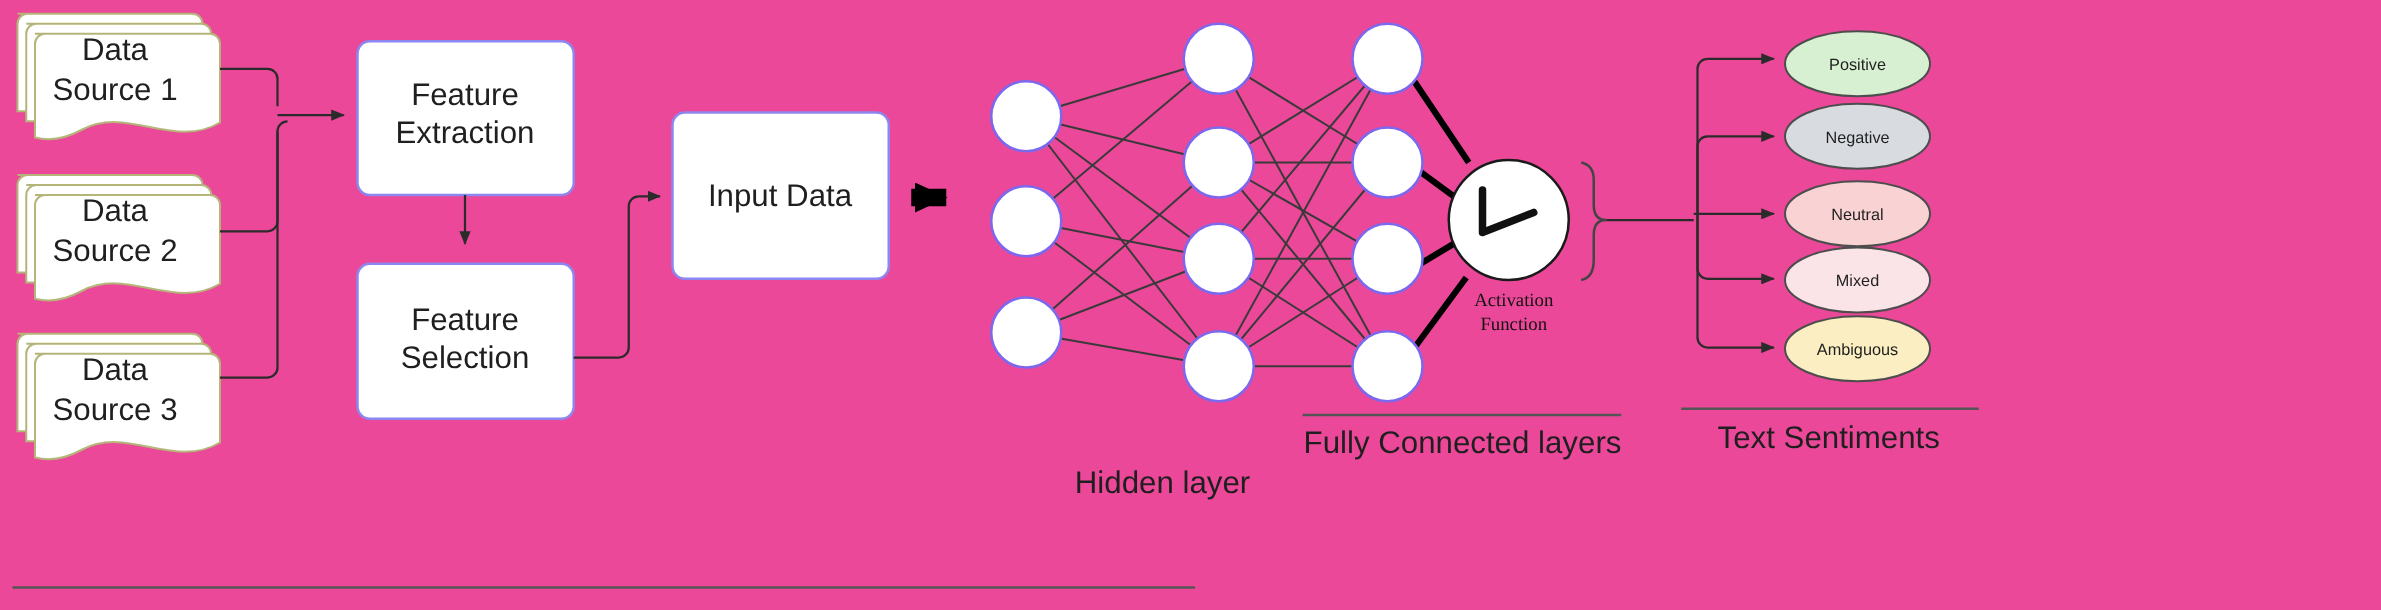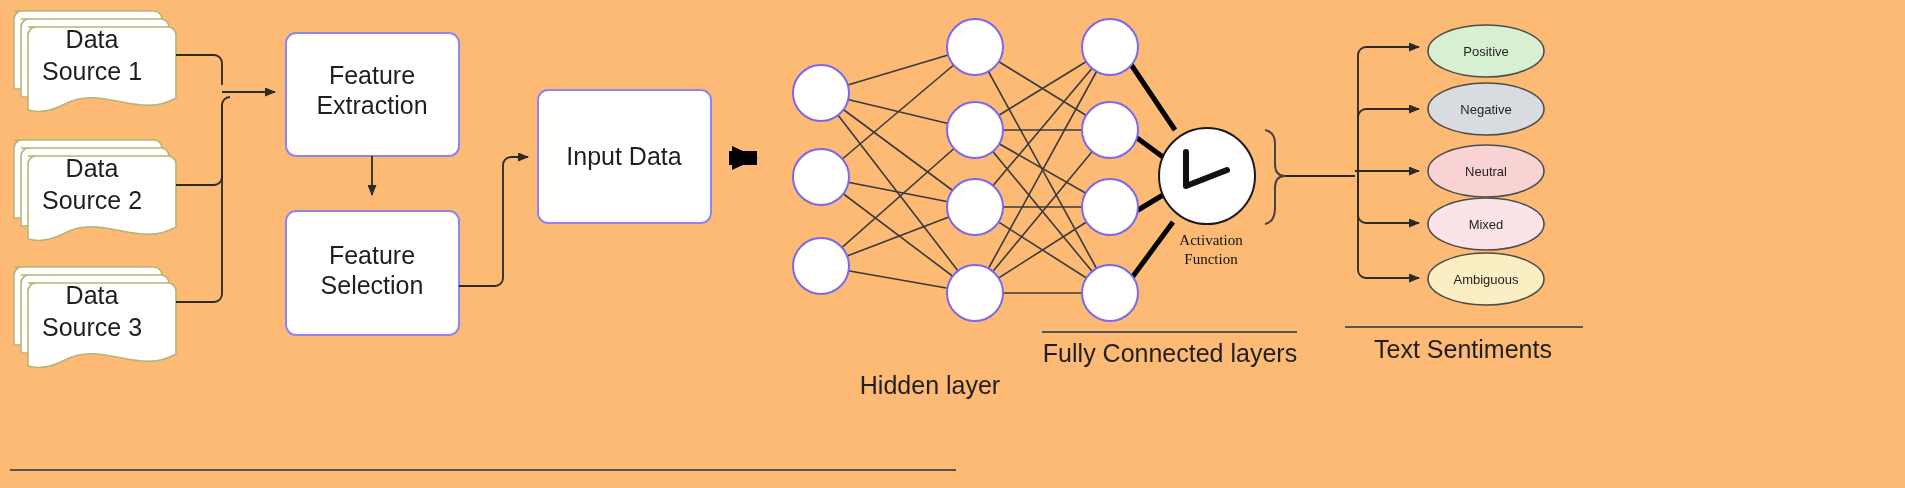--- a/index.html
+++ b/index.html
@@ -1,18 +1,18 @@
 <!DOCTYPE html>
 <html><head>
 <meta charset="utf-8">
 <style>
   html,body{margin:0;padding:0;background:#ffffff;}
   body{width:1905px;height:488px;overflow:hidden;
        font-family:"Liberation Sans","DejaVu Sans",sans-serif;}
-  #stage{position:relative;width:1905px;height:488px;background:#fdba74;}
+  #stage{position:relative;width:1905px;height:488px;background:#ec4899;}
   svg#diagram{position:absolute;inset:0;width:1905px;height:488px;}
   .lbl{font-family:"Liberation Sans","DejaVu Sans",sans-serif;fill:#1f1f1f;}
   .box-lbl{font-size:25px;}
   .oval-lbl{font-size:13px;}
   .axis-lbl{font-size:25px;}
   .act-lbl{font-family:"Liberation Serif","DejaVu Serif",serif;font-size:15px;fill:#111;}
   .flowline{fill:none;stroke:#2b2b2b;stroke-width:1.8;}
   .nnline{fill:none;stroke:#3a3a3a;stroke-width:1.6;}
   .nnline-bold{fill:none;stroke:#000;stroke-width:5;}
   .node{fill:#ffffff;stroke:#7b68ee;stroke-width:2;}

